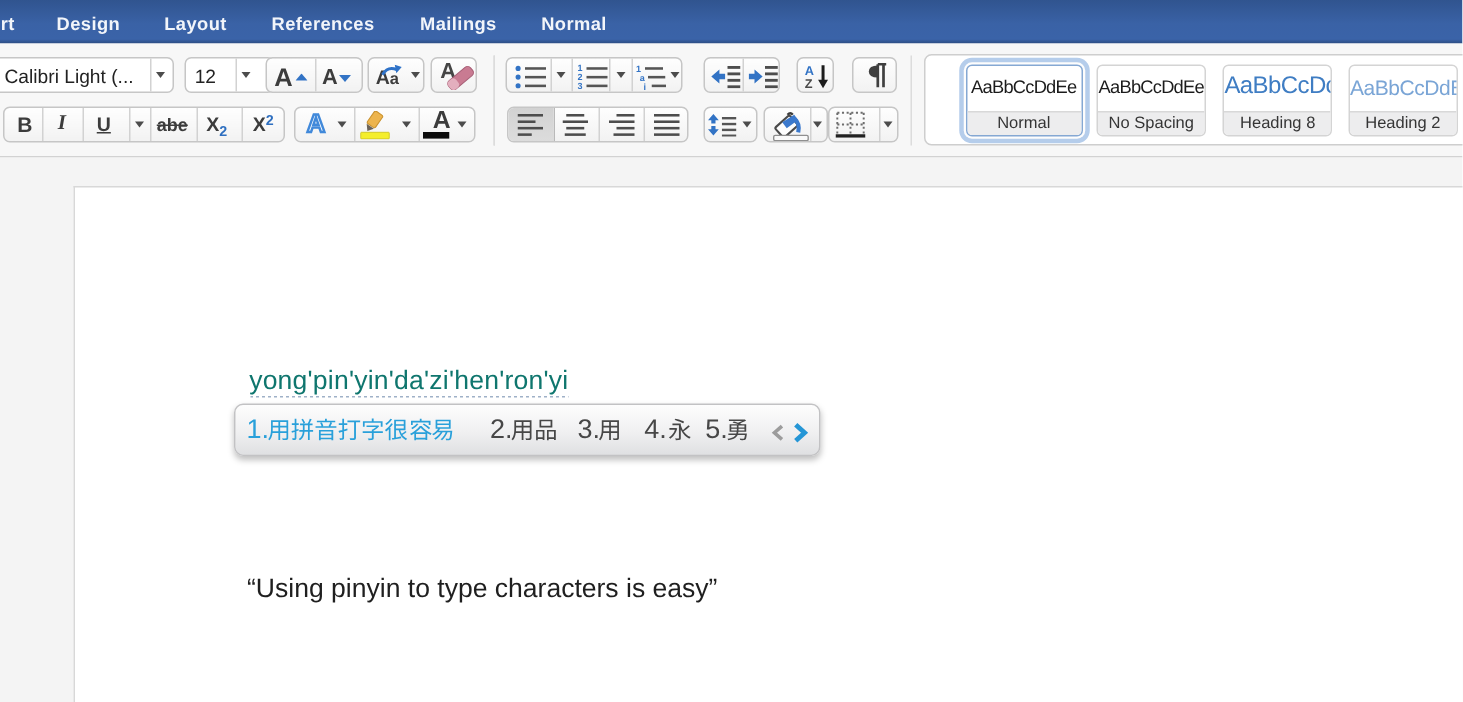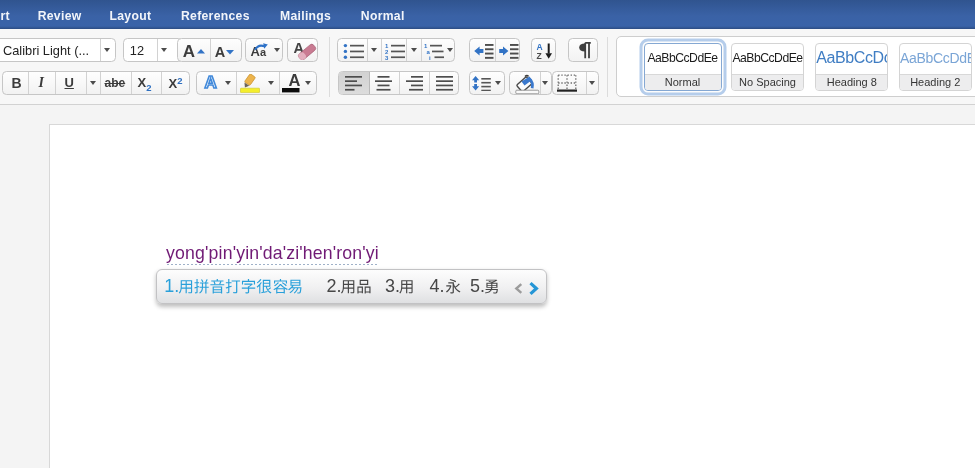--- a/index.html
+++ b/index.html
@@ -31,36 +31,36 @@
     border:1px solid #d4d4d4;border-radius:4px;box-sizing:border-box;overflow:hidden;}
   .card .lbl{position:absolute;left:0;right:0;bottom:0;height:15px;
     background:#ededee;border-top:1px solid #d8d8d8;text-align:center;
     font-size:11px;color:#353535;line-height:15px;}
   .card .samp{position:absolute;left:0;right:0;top:7px;text-align:center;
     font-size:12.2px;color:#1b1b1b;white-space:nowrap;letter-spacing:-0.5px;}
   
   #doc{left:0;top:105px;width:975px;height:363px;background:#f4f4f4;}
   #page{position:absolute;left:48.5px;top:19px;width:930px;height:344px;
     background:#fff;border-left:1px solid #d8d8d8;border-top:1px solid #d8d8d8;}
-  #pinyin{position:absolute;left:116.6px;top:118.4px;font-size:17.7px;color:#701a75;
+  #pinyin{position:absolute;left:116.6px;top:118.4px;font-size:17.7px;color:#0f766e;
     letter-spacing:.15px;white-space:pre;}
   #pyunderline{position:absolute;left:117.5px;top:138.9px;width:212px;height:1.6px;
     background:repeating-linear-gradient(90deg,#9fb1c8 0,#9fb1c8 2px,transparent 2px,transparent 4px);}
   #quote{position:absolute;left:115.2px;top:257.3px;font-size:17.7px;color:#1f1f1f;
     letter-spacing:0px;white-space:pre;}
   #cand{position:absolute;left:106px;top:144.3px;width:391px;height:34.5px;
     border:1px solid #c2c2c4;border-radius:6px;box-sizing:border-box;
     background:linear-gradient(#fdfdfd 0%,#f0f0f1 55%,#dfe0e2 100%);
     box-shadow:0 2.5px 4px rgba(0,0,0,0.25);}
 </style>
 </head>
 <body>
 <div id="tabbar" class="abs">
   <span style="left:0.5px;">rt</span>
-  <span style="left:37.7px;">Review</span>
+  <span style="left:37.7px;">Design</span>
   <span style="left:109.5px;">Layout</span>
   <span style="left:181px;">References</span>
   <span style="left:280px;">Mailings</span>
   <span style="left:360.8px;">Normal</span>
   <span style="left:434.7px;margin-top:32px;">View</span>
 </div>
 
 <div id="ribbon" class="abs">
 
   <div class="btn r1" id="fontbox" style="left:-10px;width:126px;background:#fff;">
@@ -322,14 +322,15 @@
         <text x="232" y="21.2" font-size="18" fill="#474747" font-family="Liberation Sans">3.</text>
         <use href="#cu1" transform="translate(245.8,21.2) scale(0.0156,-0.0156)" fill="#474747"></use>
         <text x="276.5" y="21.2" font-size="18" fill="#474747" font-family="Liberation Sans">4.</text>
         <use href="#cu10" transform="translate(292.4,21.2) scale(0.0156,-0.0156)" fill="#474747"></use>
         <text x="317.1" y="21.2" font-size="18" fill="#474747" font-family="Liberation Sans">5.</text>
         <use href="#cu11" transform="translate(331,21.2) scale(0.0156,-0.0156)" fill="#474747"></use>
         <path d="M368.3 13.1 L363.3 17.5 L368.3 21.9" stroke="#9c9c9c" stroke-width="2.4" fill="none"></path>
         <path d="M377.5 12.1 L383.4 17.5 L377.5 22.9" stroke="#2596d6" stroke-width="3.2" fill="none"></path>
       </svg>
     </div>
+    <span id="quote">“Using pinyin to type characters is easy”</span>
   </div>
 </div>
 
 </body></html>

